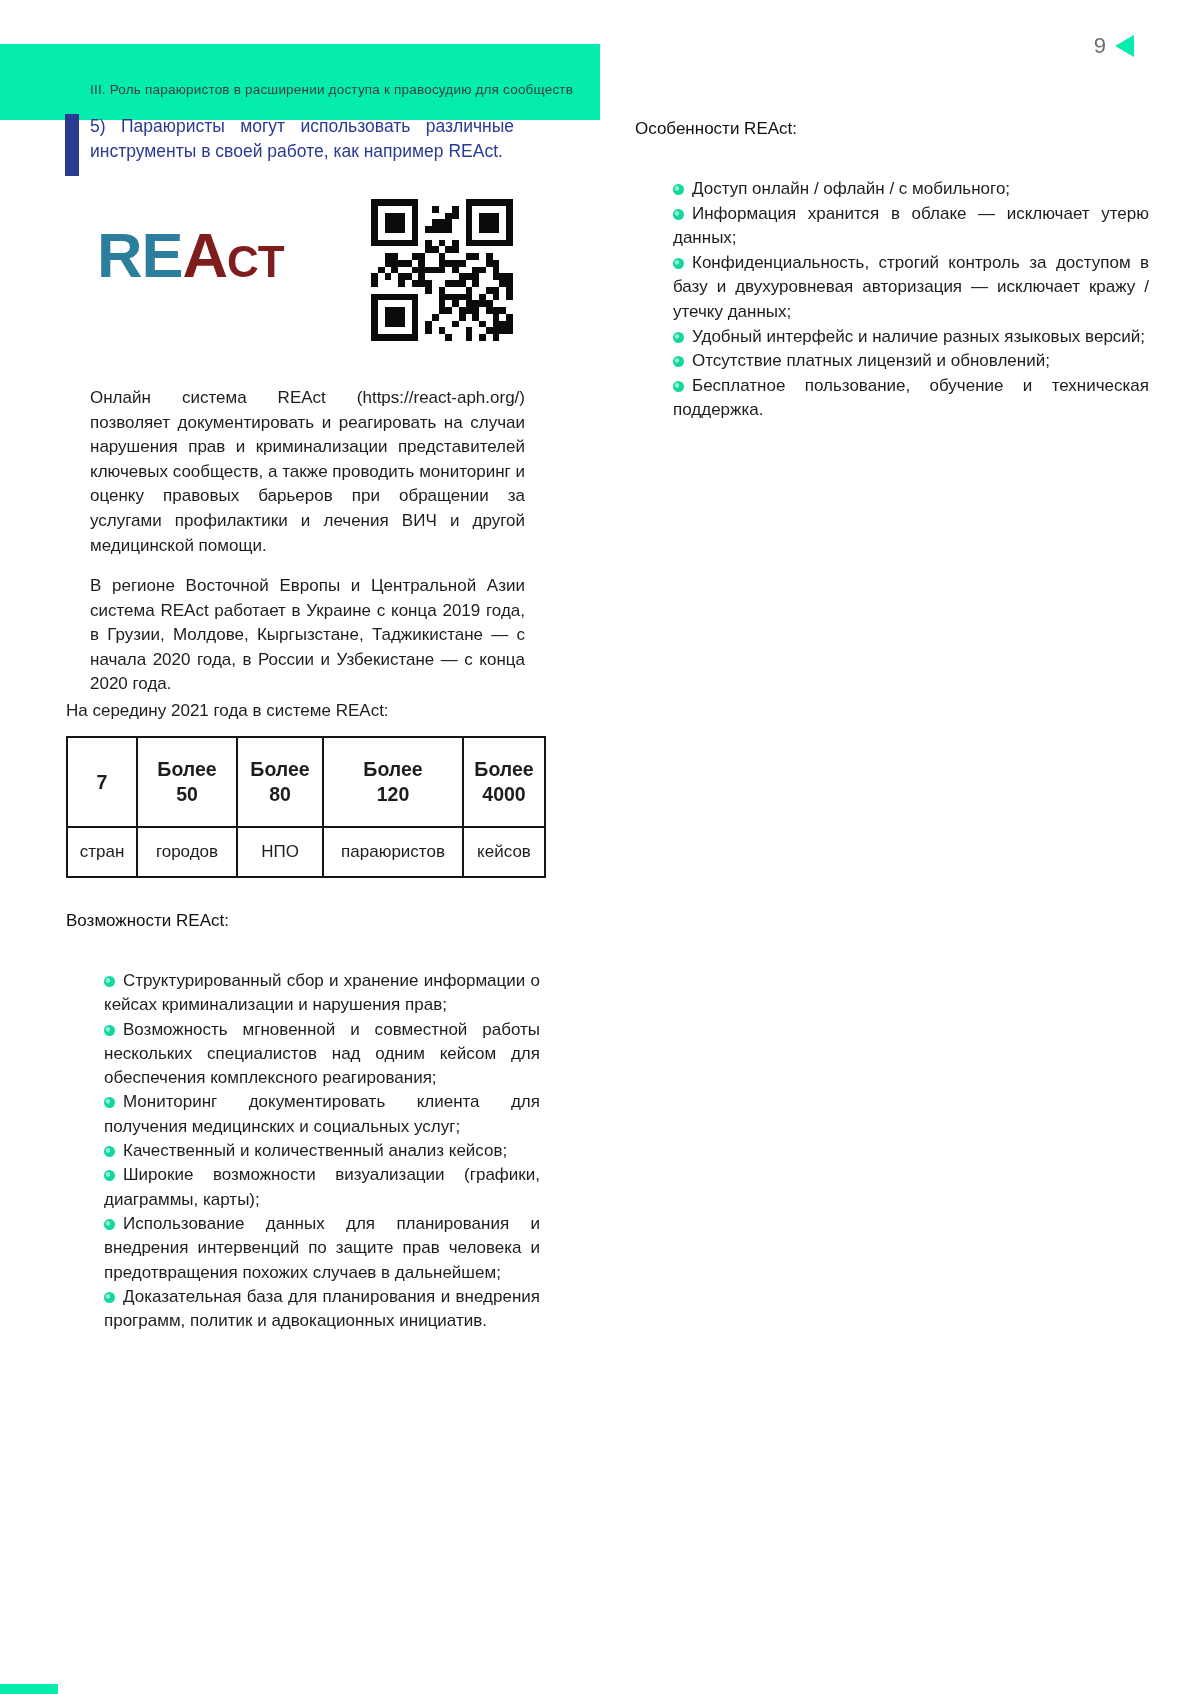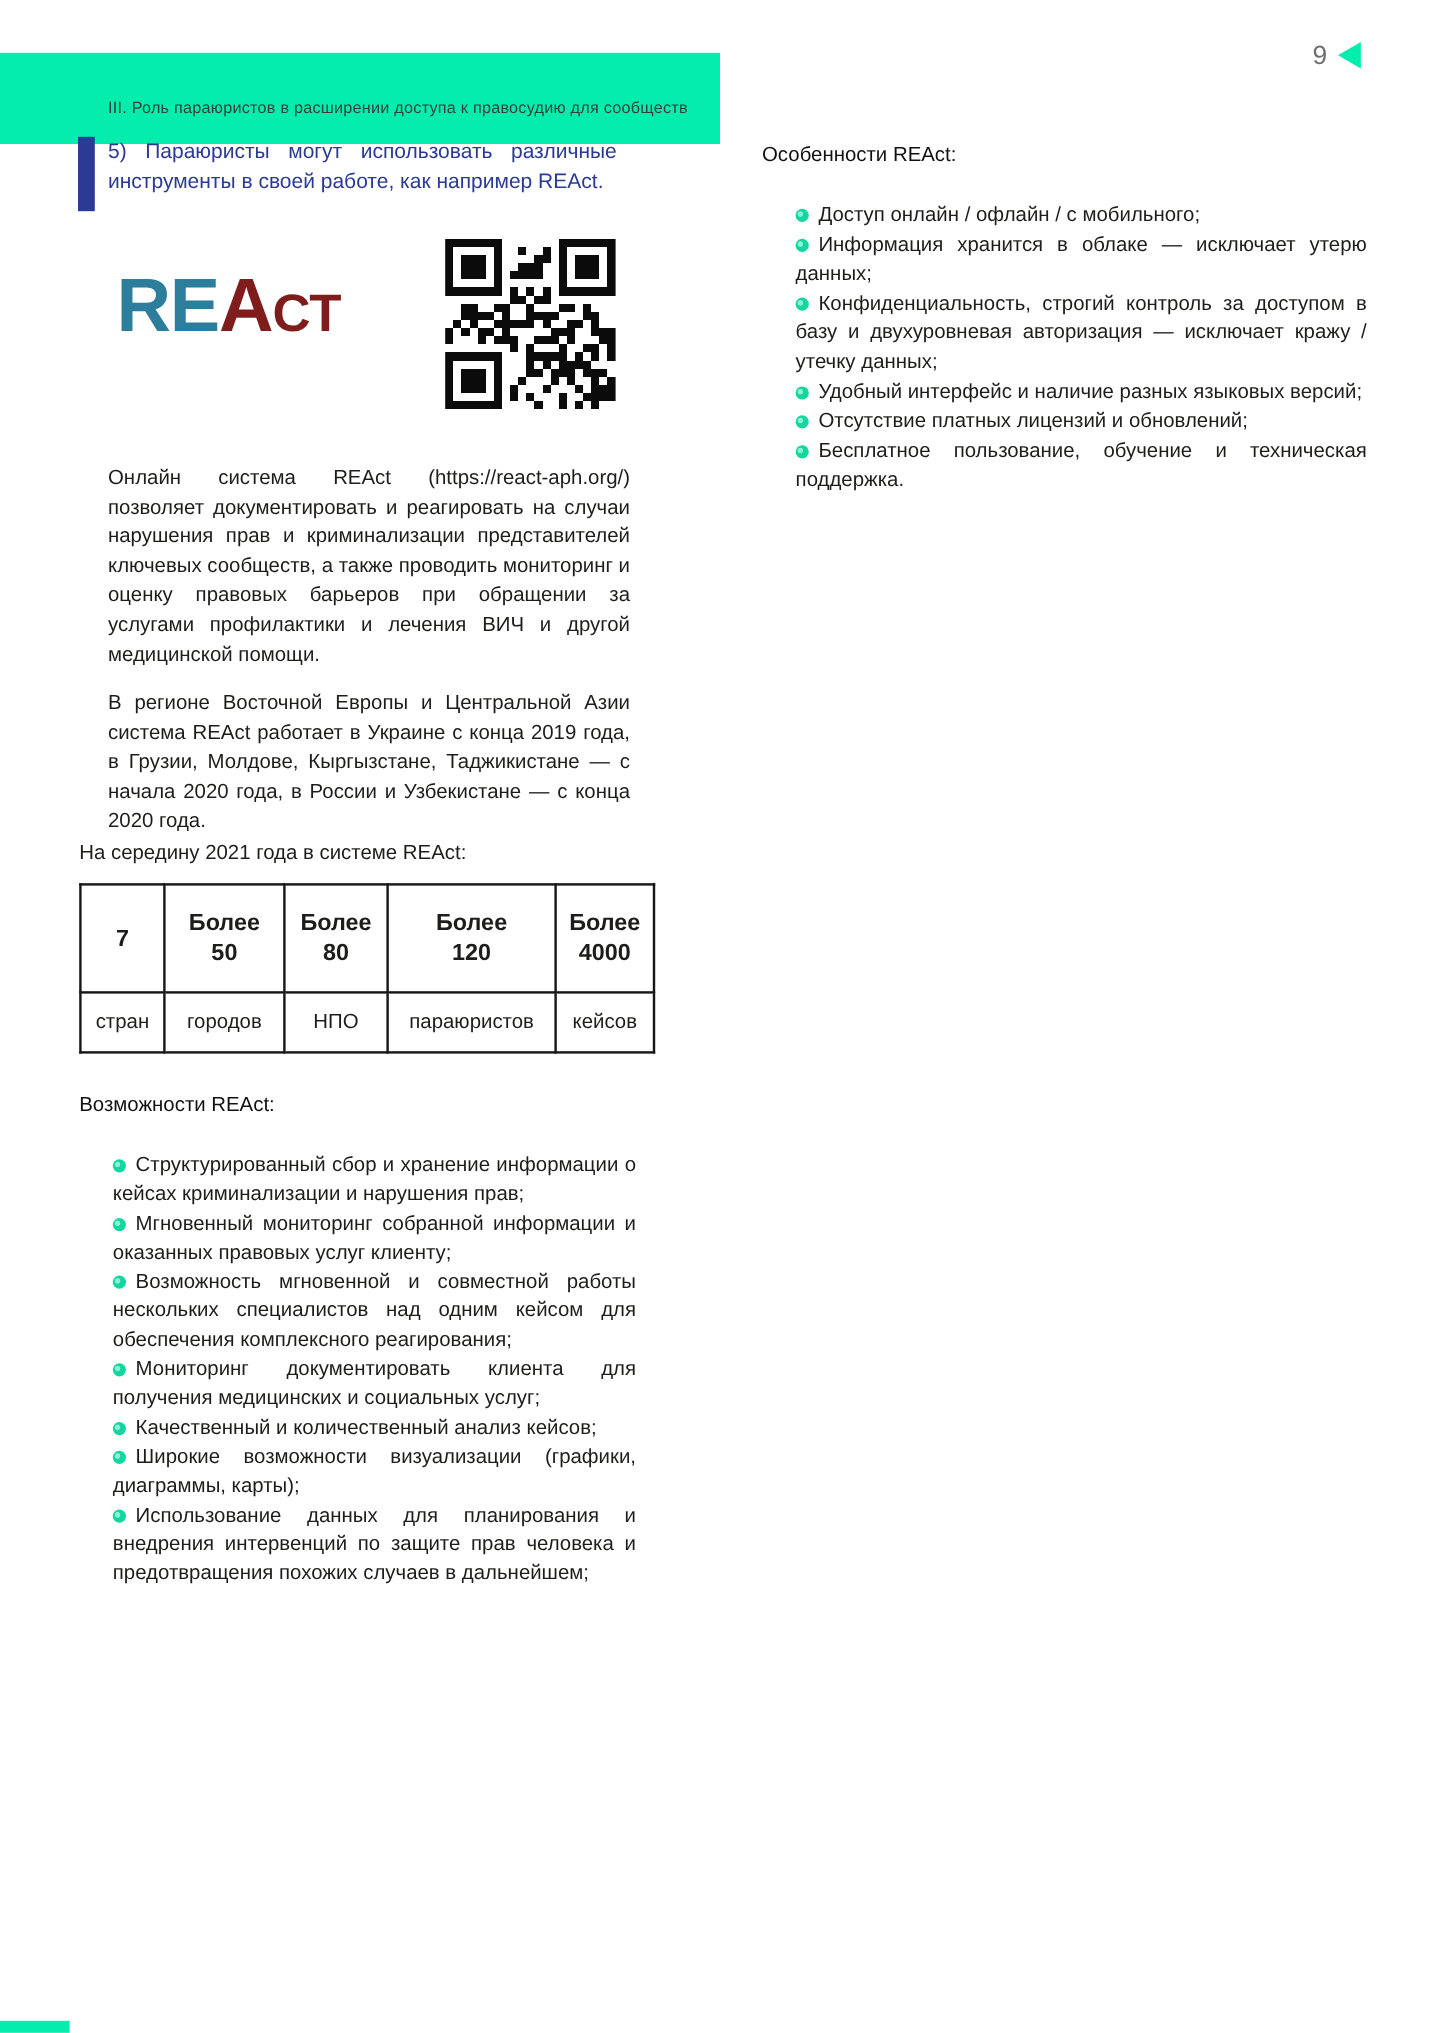--- a/index.html
+++ b/index.html
@@ -51,21 +51,21 @@
   }
   .stats-table td{
     border:2px solid #161616;text-align:center;vertical-align:middle;padding:0 4px;
   }
   .stats-table .vals td{height:88px;font-weight:bold;font-size:19.5px;line-height:25px;}
   .stats-table .labs td{height:48px;font-size:17px;text-align:center;}
   .subhead{position:absolute;font-weight:normal;font-size:17px;color:#111;}
   .subhead.left{left:66px;top:911px;}
   .subhead.right{left:635px;top:119px;}
   .feature-list{
-    position:absolute;list-style:none;margin:4px;padding:0;font-size:17px;
+    position:absolute;list-style:none;margin:14px;padding:0;font-size:17px;
     text-align:justify;color:#1d1d1b;
   }
   .feature-list.left{left:90px;top:955px;width:436px;line-height:24.3px;}
   .feature-list.right{left:659px;top:163px;width:476px;line-height:24.6px;}
   .feature-list li::before{
     content:"";display:inline-block;width:11px;height:11px;border-radius:50%;
     background:radial-gradient(circle at 36% 40%, #8af2d2 0 2px, #14d7a0 2.6px);
     margin-right:8px;transform:translateY(1px);
   }
   .bottom-strip{position:absolute;left:0;bottom:0;width:58px;height:10px;background:#05edac;}
@@ -355,26 +355,26 @@
     <td>параюристов</td>
     <td>кейсов</td>
   </tr>
 </tbody>
   </table>
 
 <div class="subhead left">Возможности REAct:</div>
 
 <ul class="feature-list left">
   <li>Структурированный сбор и хранение информации о кейсах криминализации и нарушения прав;</li>
-  <li>Мгновенный мониторинг собранной информации и оказанных правовых услуг клиенту;</li>
   <li>Возможность мгновенной и совместной работы нескольких специалистов над одним кейсом для обеспечения комплексного реагирования;</li>
   <li>Мониторинг документировать клиента для получения медицинских и социальных услуг;</li>
   <li>Качественный и количественный анализ кейсов;</li>
   <li>Широкие возможности визуализации (графики, диаграммы, карты);</li>
   <li>Использование данных для планирования и внедрения интервенций по защите прав человека и предотвращения похожих случаев в дальнейшем;</li>
+  <li>Доказательная база для планирования и внедрения программ, политик и адвокационных инициатив.</li>
 </ul>
 
 <div class="subhead right">Особенности REAct:</div>
 
 <ul class="feature-list right">
   <li>Доступ онлайн / офлайн / с мобильного;</li>
   <li>Информация хранится в облаке — исключает утерю данных;</li>
   <li>Конфиденциальность, строгий контроль за доступом в базу и двухуровневая авторизация — исключает кражу / утечку данных;</li>
   <li>Удобный интерфейс и наличие разных языковых версий;</li>
   <li>Отсутствие платных лицензий и обновлений;</li>

